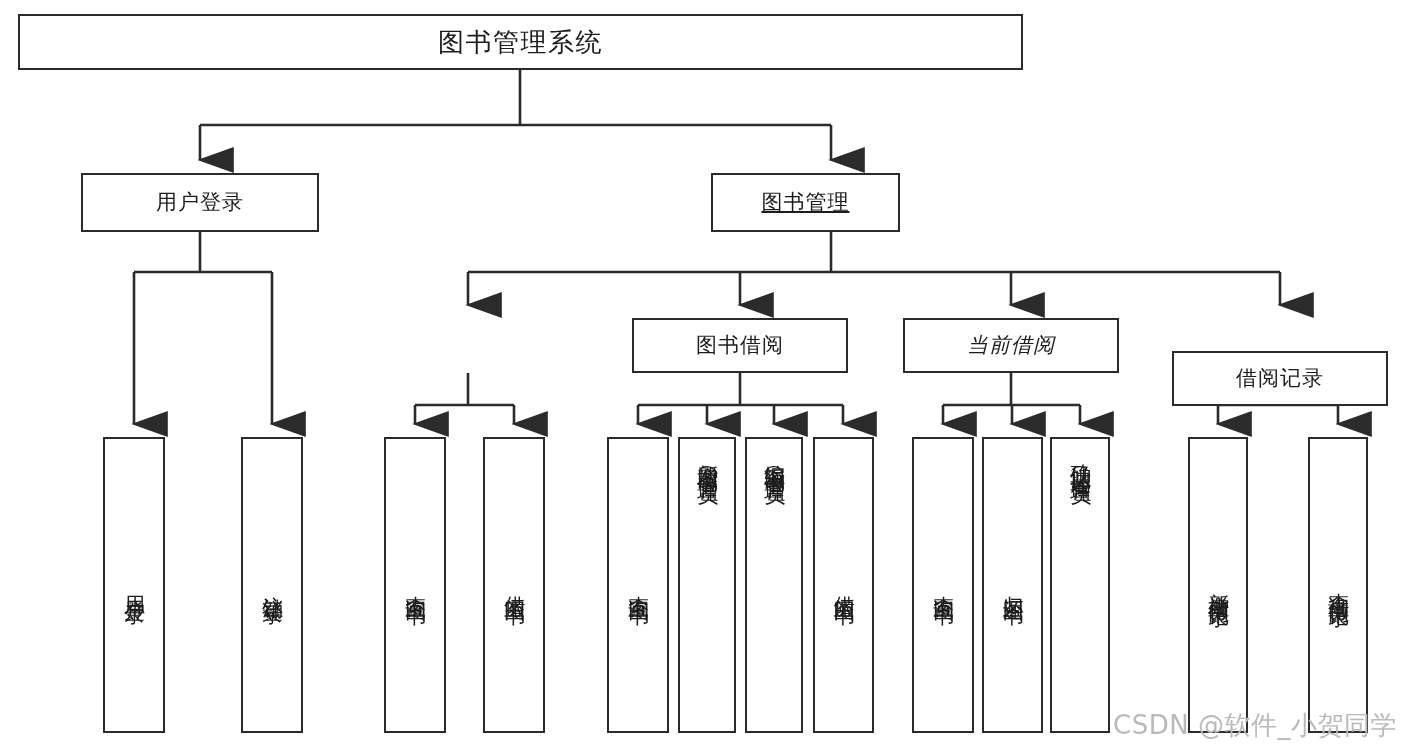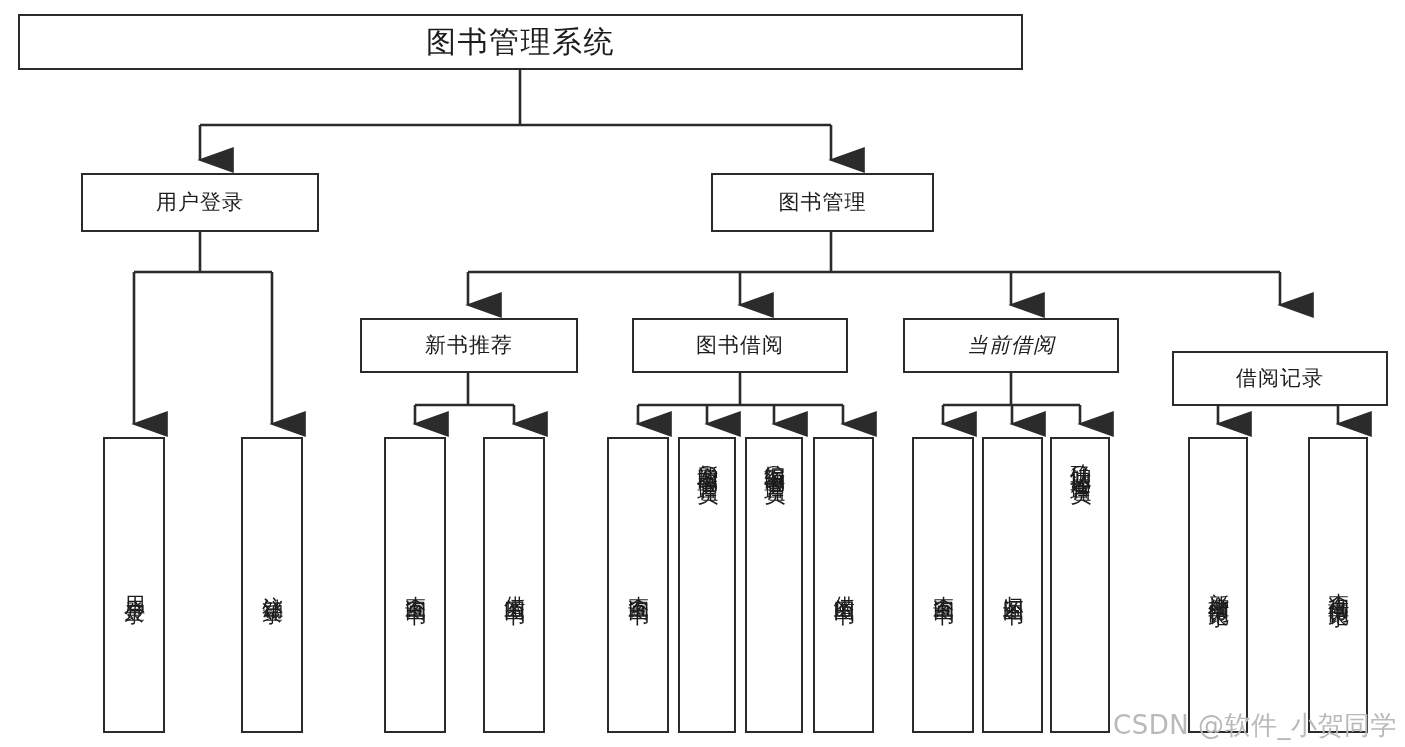--- a/index.html
+++ b/index.html
@@ -41,21 +41,21 @@
     text-align: center;
     line-height: 1.18;
   }
   
   .node.horiz .label {
     font-size: 21px;
     letter-spacing: 1px;
     white-space: nowrap;
   }
   .node.root .label {
-    font-size: 30px;
+    font-size: 26px;
     letter-spacing: 1.5px;
   }
   
   .node.vert {
     align-items: flex-start;
     padding-top: 8px;
   }
   .node.vert .label {
     font-size: 21px;
     writing-mode: vertical-rl;
@@ -136,27 +136,24 @@
     </g>
   </svg>
 
   <div class="node horiz root" style="left: 18px; top: 14px; width: 1005px; height: 56px;">
     <span class="label">图书管理系统</span>
   </div>
 
   <div class="node horiz" style="left: 81px; top: 173px; width: 238px; height: 59px;">
     <span class="label">用户登录</span>
   </div>
-  <div class="node horiz" style="left: 711px; top: 173px; width: 223px; height: 59px;">
+  <div class="node horiz" style="left: 711px; top: 173px; width: 189px; height: 59px; text-decoration: underline;">
     <span class="label">图书管理</span>
   </div>
 
-  <div class="node horiz" style="left: 360px; top: 318px; width: 218px; height: 55px;">
-    <span class="label">新书推荐</span>
-  </div>
   <div class="node horiz" style="left: 632px; top: 318px; width: 216px; height: 55px;">
     <span class="label">图书借阅</span>
   </div>
   <div class="node horiz" style="left: 903px; top: 318px; width: 216px; height: 55px; font-style: italic;">
     <span class="label">当前借阅</span>
   </div>
   <div class="node horiz" style="left: 1172px; top: 318px; width: 216px; height: 55px; margin-top: 33px;">
     <span class="label">借阅记录</span>
   </div>
 

